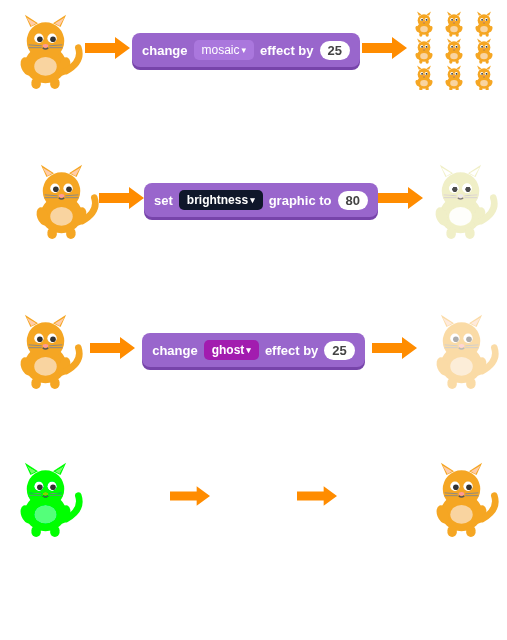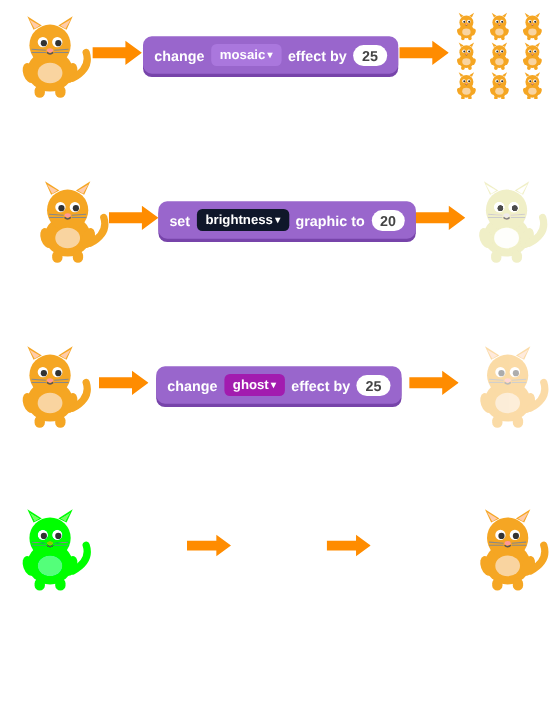--- a/index.html
+++ b/index.html
@@ -59,21 +59,21 @@
     </div>
 
     <div style="flex-shrink:0;">
       <svg width="45" height="30" viewBox="0 0 45 30">
         <polygon points="0,10 30,10 30,4 45,15 30,26 30,20 0,20" fill="#ff8c00"></polygon>
       </svg>
     </div>
 
     <div style="display:inline-flex; align-items:center; background:#9966cc; border-radius:8px; padding:7px 10px; gap:6px; box-shadow:0 3px 0 #7744aa; flex-shrink:0;">
       <span style="color:white; font-size:13px; font-weight:bold;">change</span>
-      <span style="background:#aa77dd; border-radius:5px; padding:3px 8px; color:white; font-size:12px; font-weight:bold; display:inline-flex; align-items:center; gap:2px;">mosaic <span style="font-size:9px;">▾</span></span>
+      <span style="background:#aa77dd; border-radius:5px; padding:3px 8px; color:white; font-size:12px; font-weight:normal; display:inline-flex; align-items:center; gap:2px;">mosaic <span style="font-size:9px;">▾</span></span>
       <span style="color:white; font-size:13px; font-weight:bold;">effect by</span>
       <span style="background:white; border-radius:12px; padding:2px 8px; color:#444; font-size:13px; font-weight:bold;">25</span>
     </div>
 
     <div style="flex-shrink:0;">
       <svg width="45" height="30" viewBox="0 0 45 30">
         <polygon points="0,10 30,10 30,4 45,15 30,26 30,20 0,20" fill="#ff8c00"></polygon>
       </svg>
     </div>
 
@@ -267,21 +267,21 @@
     <div style="flex-shrink:0;">
       <svg width="45" height="30" viewBox="0 0 45 30">
         <polygon points="0,10 30,10 30,4 45,15 30,26 30,20 0,20" fill="#ff8c00"></polygon>
       </svg>
     </div>
 
     <div style="display:inline-flex; align-items:center; background:#9966cc; border-radius:8px; padding:7px 10px; gap:6px; box-shadow:0 3px 0 #7744aa; flex-shrink:0;">
       <span style="color:white; font-size:13px; font-weight:bold;">set</span>
       <span style="background:#0f172a; border-radius:5px; padding:3px 8px; color:white; font-size:12px; font-weight:bold; display:inline-flex; align-items:center; gap:2px;">brightness <span style="font-size:9px;">▾</span></span>
       <span style="color:white; font-size:13px; font-weight:bold;">graphic to</span>
-      <span style="background:white; border-radius:12px; padding:2px 8px; color:#444; font-size:13px; font-weight:bold;">20</span>
+      <span style="background:white; border-radius:12px; padding:2px 8px; color:#444; font-size:13px; font-weight:bold;">80</span>
     </div>
 
     <div style="flex-shrink:0;">
       <svg width="45" height="30" viewBox="0 0 45 30">
         <polygon points="0,10 30,10 30,4 45,15 30,26 30,20 0,20" fill="#ff8c00"></polygon>
       </svg>
     </div>
 
     <div style="width:75px; height:80px; flex-shrink:0; filter: brightness(1.5) saturate(0.2);">
       <svg viewBox="0 0 80 85" xmlns="http://www.w3.org/2000/svg" width="75" height="80">

